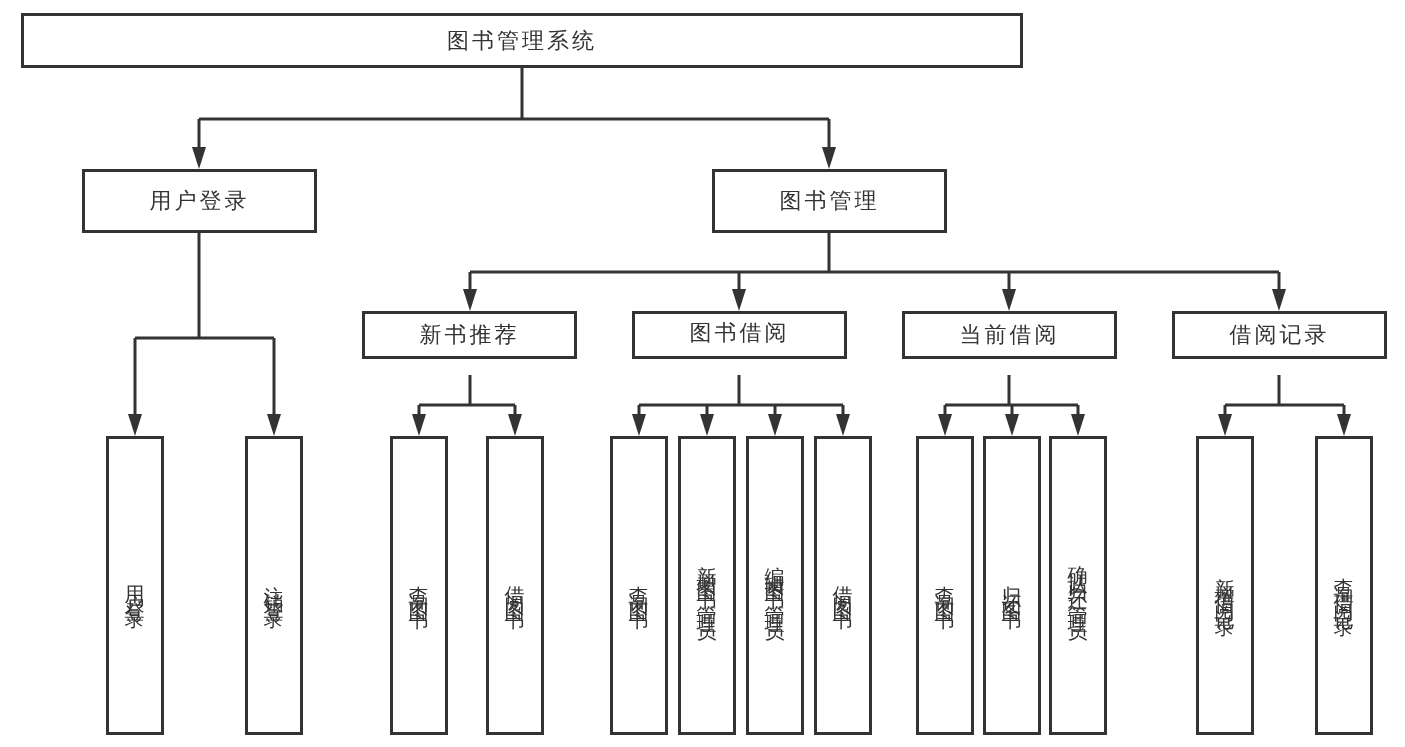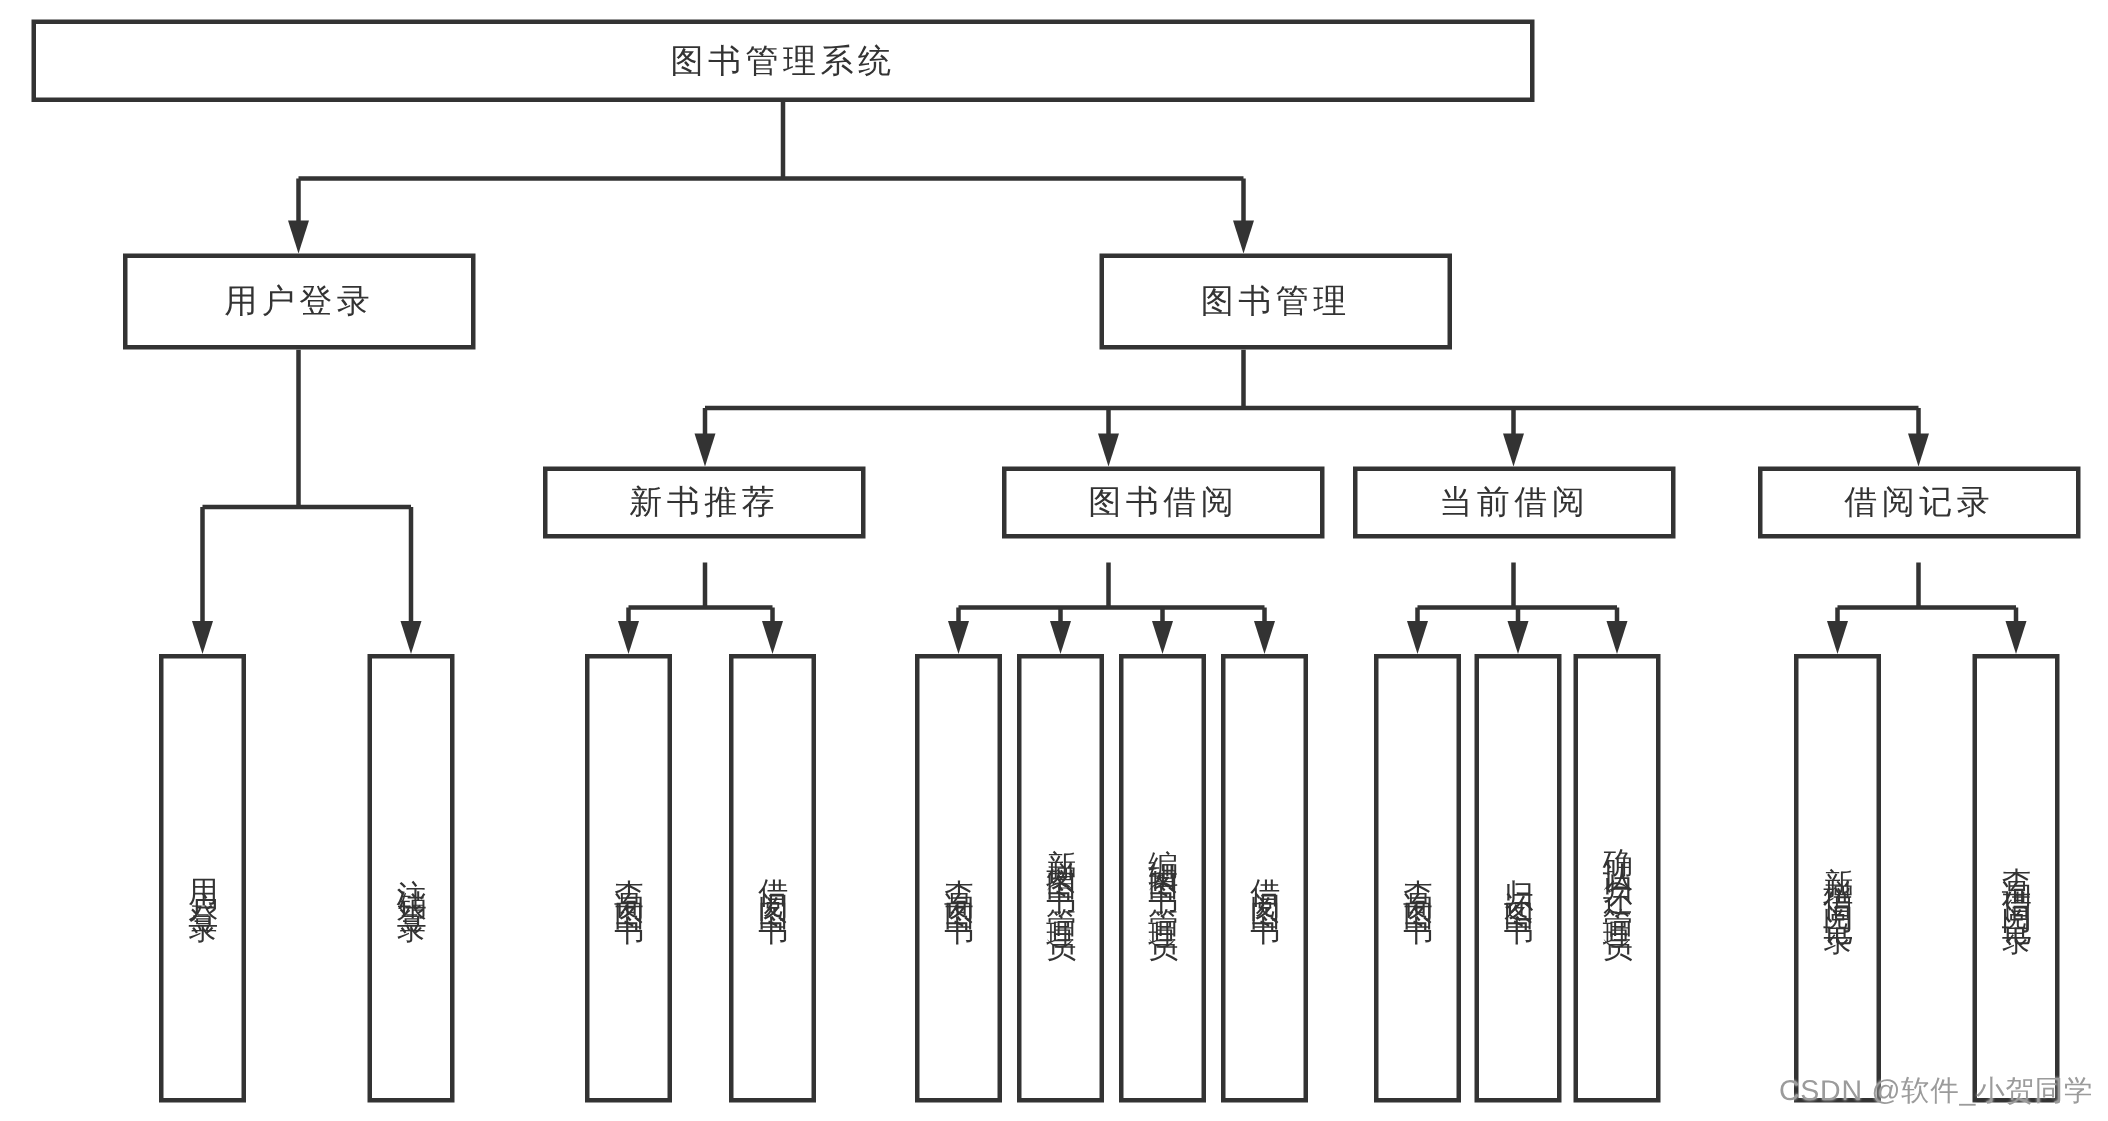--- a/index.html
+++ b/index.html
@@ -95,28 +95,28 @@
     </g>
   </svg>
 
   <div class="box root">
     <span class="hlabel">图书管理系统</span>
   </div>
 
   <div class="box lvl2" style="left:82px;">
     <span class="hlabel">用户登录</span>
   </div>
-  <div class="box lvl2" style="left:733px;">
+  <div class="box lvl2" style="left:712px;">
     <span class="hlabel">图书管理</span>
   </div>
 
   <div class="box lvl3" style="left:362px;">
     <span class="hlabel">新书推荐</span>
   </div>
-  <div class="box lvl3" style="left:668px;">
+  <div class="box lvl3" style="left:632px;font-family:Liberation Mono, monospace;">
     <span class="hlabel">图书借阅</span>
   </div>
   <div class="box lvl3" style="left:902px;text-align:center;">
     <span class="hlabel">当前借阅</span>
   </div>
   <div class="box lvl3" style="left:1172px;">
     <span class="hlabel">借阅记录</span>
   </div>
 
   <div class="box leaf" style="left:106px;">
@@ -152,14 +152,13 @@
   <div class="box leaf" style="left:1049px;">
     <span class="vlabel">确认归还（管理员）</span>
   </div>
   <div class="box leaf" style="left:1196px;">
     <span class="vlabel">新增借阅记录</span>
   </div>
   <div class="box leaf" style="left:1315px;">
     <span class="vlabel">查询借阅记录</span>
   </div>
 
-  <div class="watermark">CSDN @软件_小贺同学</div>
 </div>
 
 </body></html>

